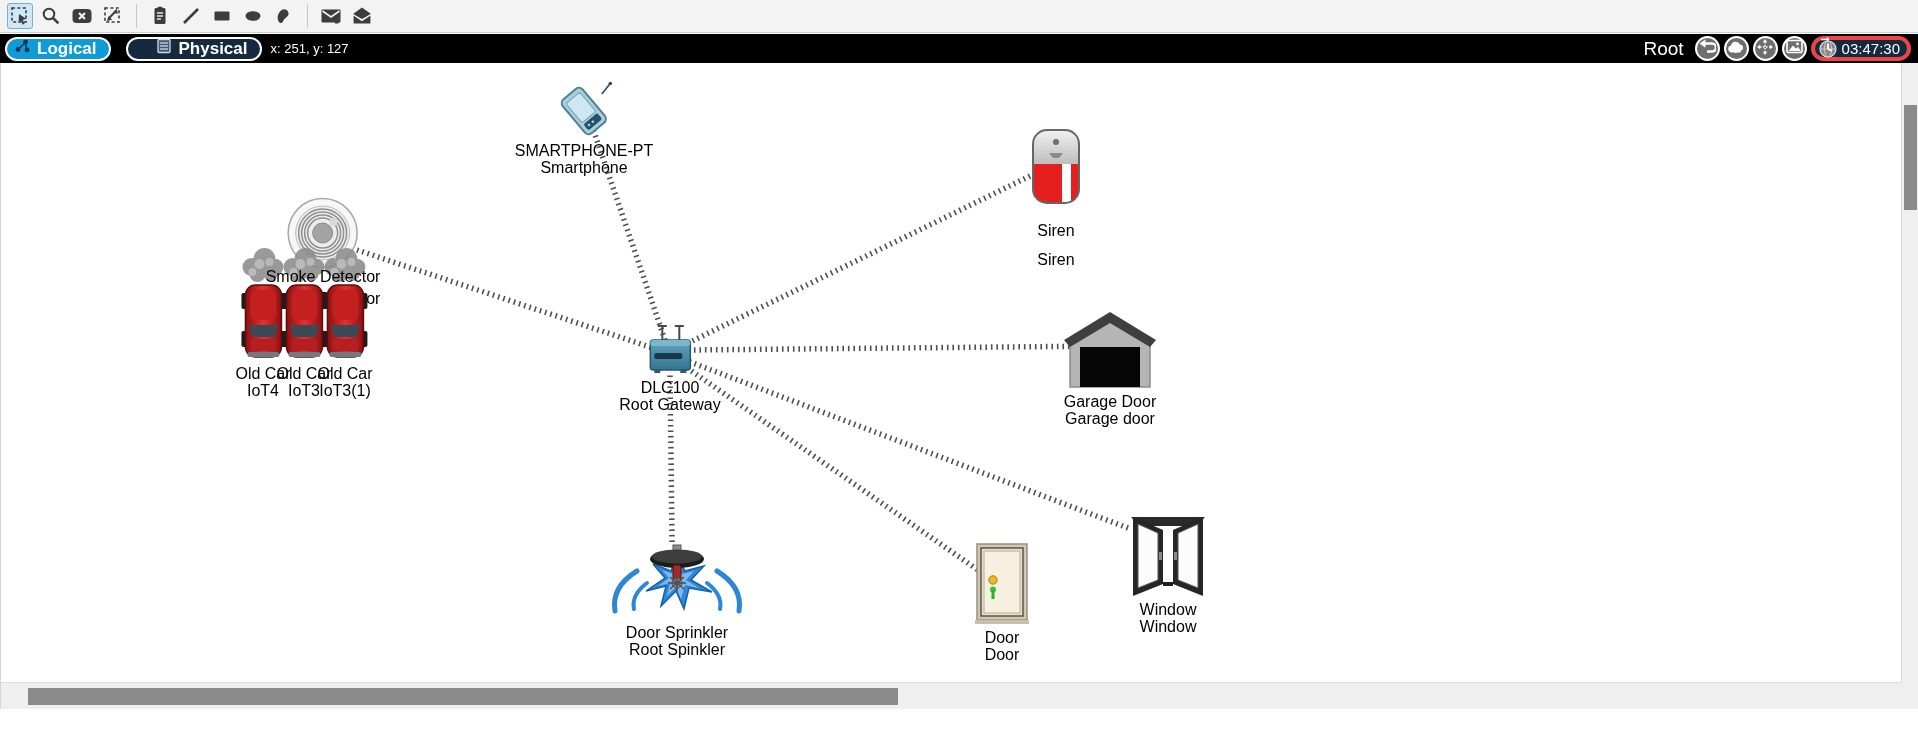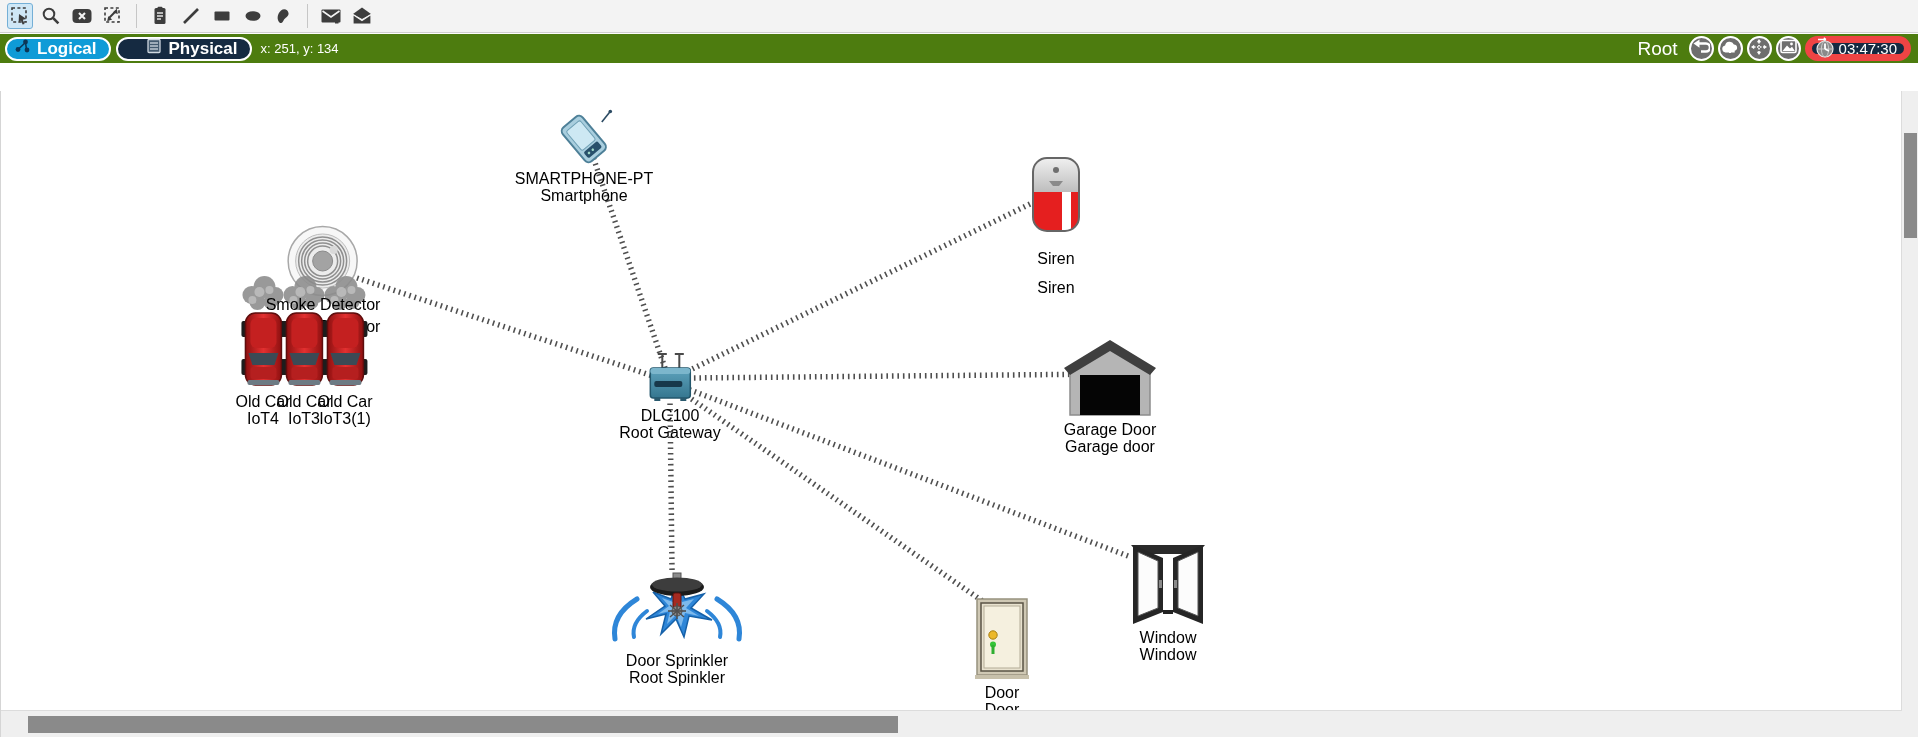--- a/index.html
+++ b/index.html
@@ -19,49 +19,49 @@
     width:26px; height:26px; border-radius:3px;
     display:flex; align-items:center; justify-content:center;
     background:transparent; border:1px solid transparent; cursor:pointer;
   }
   .tool.active { background:#cfe7f6; border:1px solid #74afd6; }
   .tool svg { display:block; }
   .tb-sep { width:1px; height:24px; background:#c6c6c6; margin:0 5px; }
 
   
   .viewbar {
-    height:30px; background:#4d7c0f; display:flex; align-items:center;
+    height:30px; background:#000000; display:flex; align-items:center;
     padding:0 5px; border-top:1px solid #fdfdfd;
   }
   .tab {
     display:flex; align-items:center; gap:6px; height:24px;
     border:2px solid #ffffff; border-radius:14px;
     padding:0 12px 0 7px; color:#ffffff; font-weight:bold; font-size:17px;
     cursor:pointer; white-space:nowrap;
   }
   .tab-logical { background:#0f9bd7; }
-  .tab-physical { background:#152a41; margin-left:5px;padding-left:28px; }
+  .tab-physical { background:#152a41; margin-left:15px;padding-left:28px; }
   .coords { color:#ffffff; font-size:13px; margin-left:9px; white-space:nowrap; }
   .vb-right { margin-left:auto; display:flex; align-items:center; gap:4px; padding-right:2px; }
   .root-label { color:#ffffff; font-size:19px; margin-right:7px; }
   .circle-btn {
     width:25px; height:25px; border-radius:50%; background:#6e6e6e;
     border:2px solid #ffffff; display:flex; align-items:center; justify-content:center;
     cursor:pointer; flex:0 0 auto;
   }
   .time-pill {
     display:flex; align-items:center; gap:3px; height:25px;
-    border:7px solid #ef4444; border-radius:14px; background:#152a41;
+    border:4px solid #ef4444; border-radius:14px; background:#152a41;
     padding:0 7px 0 2px; color:#ffffff; font-size:15px; cursor:pointer; white-space:nowrap;
   }
 
   
   .canvas {
     position:relative; width:1918px; height:646px; background:#ffffff;
-    border-left:1px solid #d5d5d5; overflow:hidden;margin-top:28px;
+    border-left:1px solid #d5d5d5; overflow:hidden;
   }
   .links { position:absolute; left:0; top:0; width:1918px; height:691px; }
   .links polyline, .links line { stroke:#4f4f4f; stroke-width:5.5; fill:none; stroke-dasharray:1.6 3.9; }
 
   .device {
     position:absolute; display:flex; flex-direction:column; align-items:center;
     transform:translateX(-50%); cursor:pointer;
   }
   .dev-label {
     font-size:16px; line-height:17px; color:#000000;
@@ -203,21 +203,21 @@
   </div>
   <div class="tab tab-physical">
     <span><svg width="17" height="16">
       <rect x="2" y="1.5" width="12" height="13" rx="1" fill="#42596e" stroke="#cfd8e0" stroke-width="1.3"></rect>
       <line x1="4" y1="5" x2="12" y2="5" stroke="#cfd8e0" stroke-width="1.3"></line>
       <line x1="4" y1="8" x2="12" y2="8" stroke="#cfd8e0" stroke-width="1.3"></line>
       <line x1="4" y1="11" x2="12" y2="11" stroke="#cfd8e0" stroke-width="1.3"></line>
     </svg></span>
     <span>Physical</span>
   </div>
-  <span class="coords">x: 251, y: 134</span>
+  <span class="coords">x: 251, y: 127</span>
 
   <div class="vb-right">
     <span class="root-label">Root</span>
     <div class="circle-btn">
       <span><svg width="18" height="16">
         <path d="M6,4.5 L14,4.5 A4,4 0 0 1 14,12.5 L9,12.5" fill="none" stroke="#ffffff" stroke-width="2.6"></path>
         <polygon points="7.5,0.5 1.5,4.6 7.5,8.7" fill="#ffffff"></polygon>
       </svg></span>
     </div>
     <div class="circle-btn">
@@ -470,21 +470,21 @@
       <polygon points="78,5 48,18 48,72 78,84" fill="#262626"></polygon>
       <polygon points="73,12 53,21 53,68 73,76" fill="#fcfcfc" stroke="#555555" stroke-width="1"></polygon>
       <rect x="38" y="70" width="10" height="4" fill="#222222"></rect>
       <rect x="34" y="40" width="3" height="8" fill="#8a8a8a"></rect>
       <rect x="49" y="40" width="3" height="8" fill="#8a8a8a"></rect>
     </svg></span>
     <div class="dev-label">Window</div>
     <div class="dev-label">Window</div>
   </div>
 
-  <div class="device" style="left:1001px; top:506px;">
+  <div class="device" style="left:1001px; top:479px;">
     <span><svg width="58" height="83">
       <rect x="4" y="2" width="50" height="76" fill="#cfc8b4" stroke="#97917e" stroke-width="1.5"></rect>
       <rect x="8" y="6" width="42" height="68" fill="#e8e2cf" stroke="#5a5345" stroke-width="1.5"></rect>
       <rect x="11" y="9" width="36" height="62" fill="#f5f0df" stroke="#b3ac97" stroke-width="1"></rect>
       <circle cx="20" cy="38" r="4.2" fill="#ecb82a" stroke="#a87f12" stroke-width="1"></circle>
       <circle cx="20" cy="47.5" r="3" fill="#35c437"></circle>
       <rect x="18.5" y="48" width="3" height="9" fill="#2fae31"></rect>
       <rect x="2" y="78" width="54" height="4" fill="#c7c0ab"></rect>
     </svg></span>
     <div class="dev-label">Door</div>

